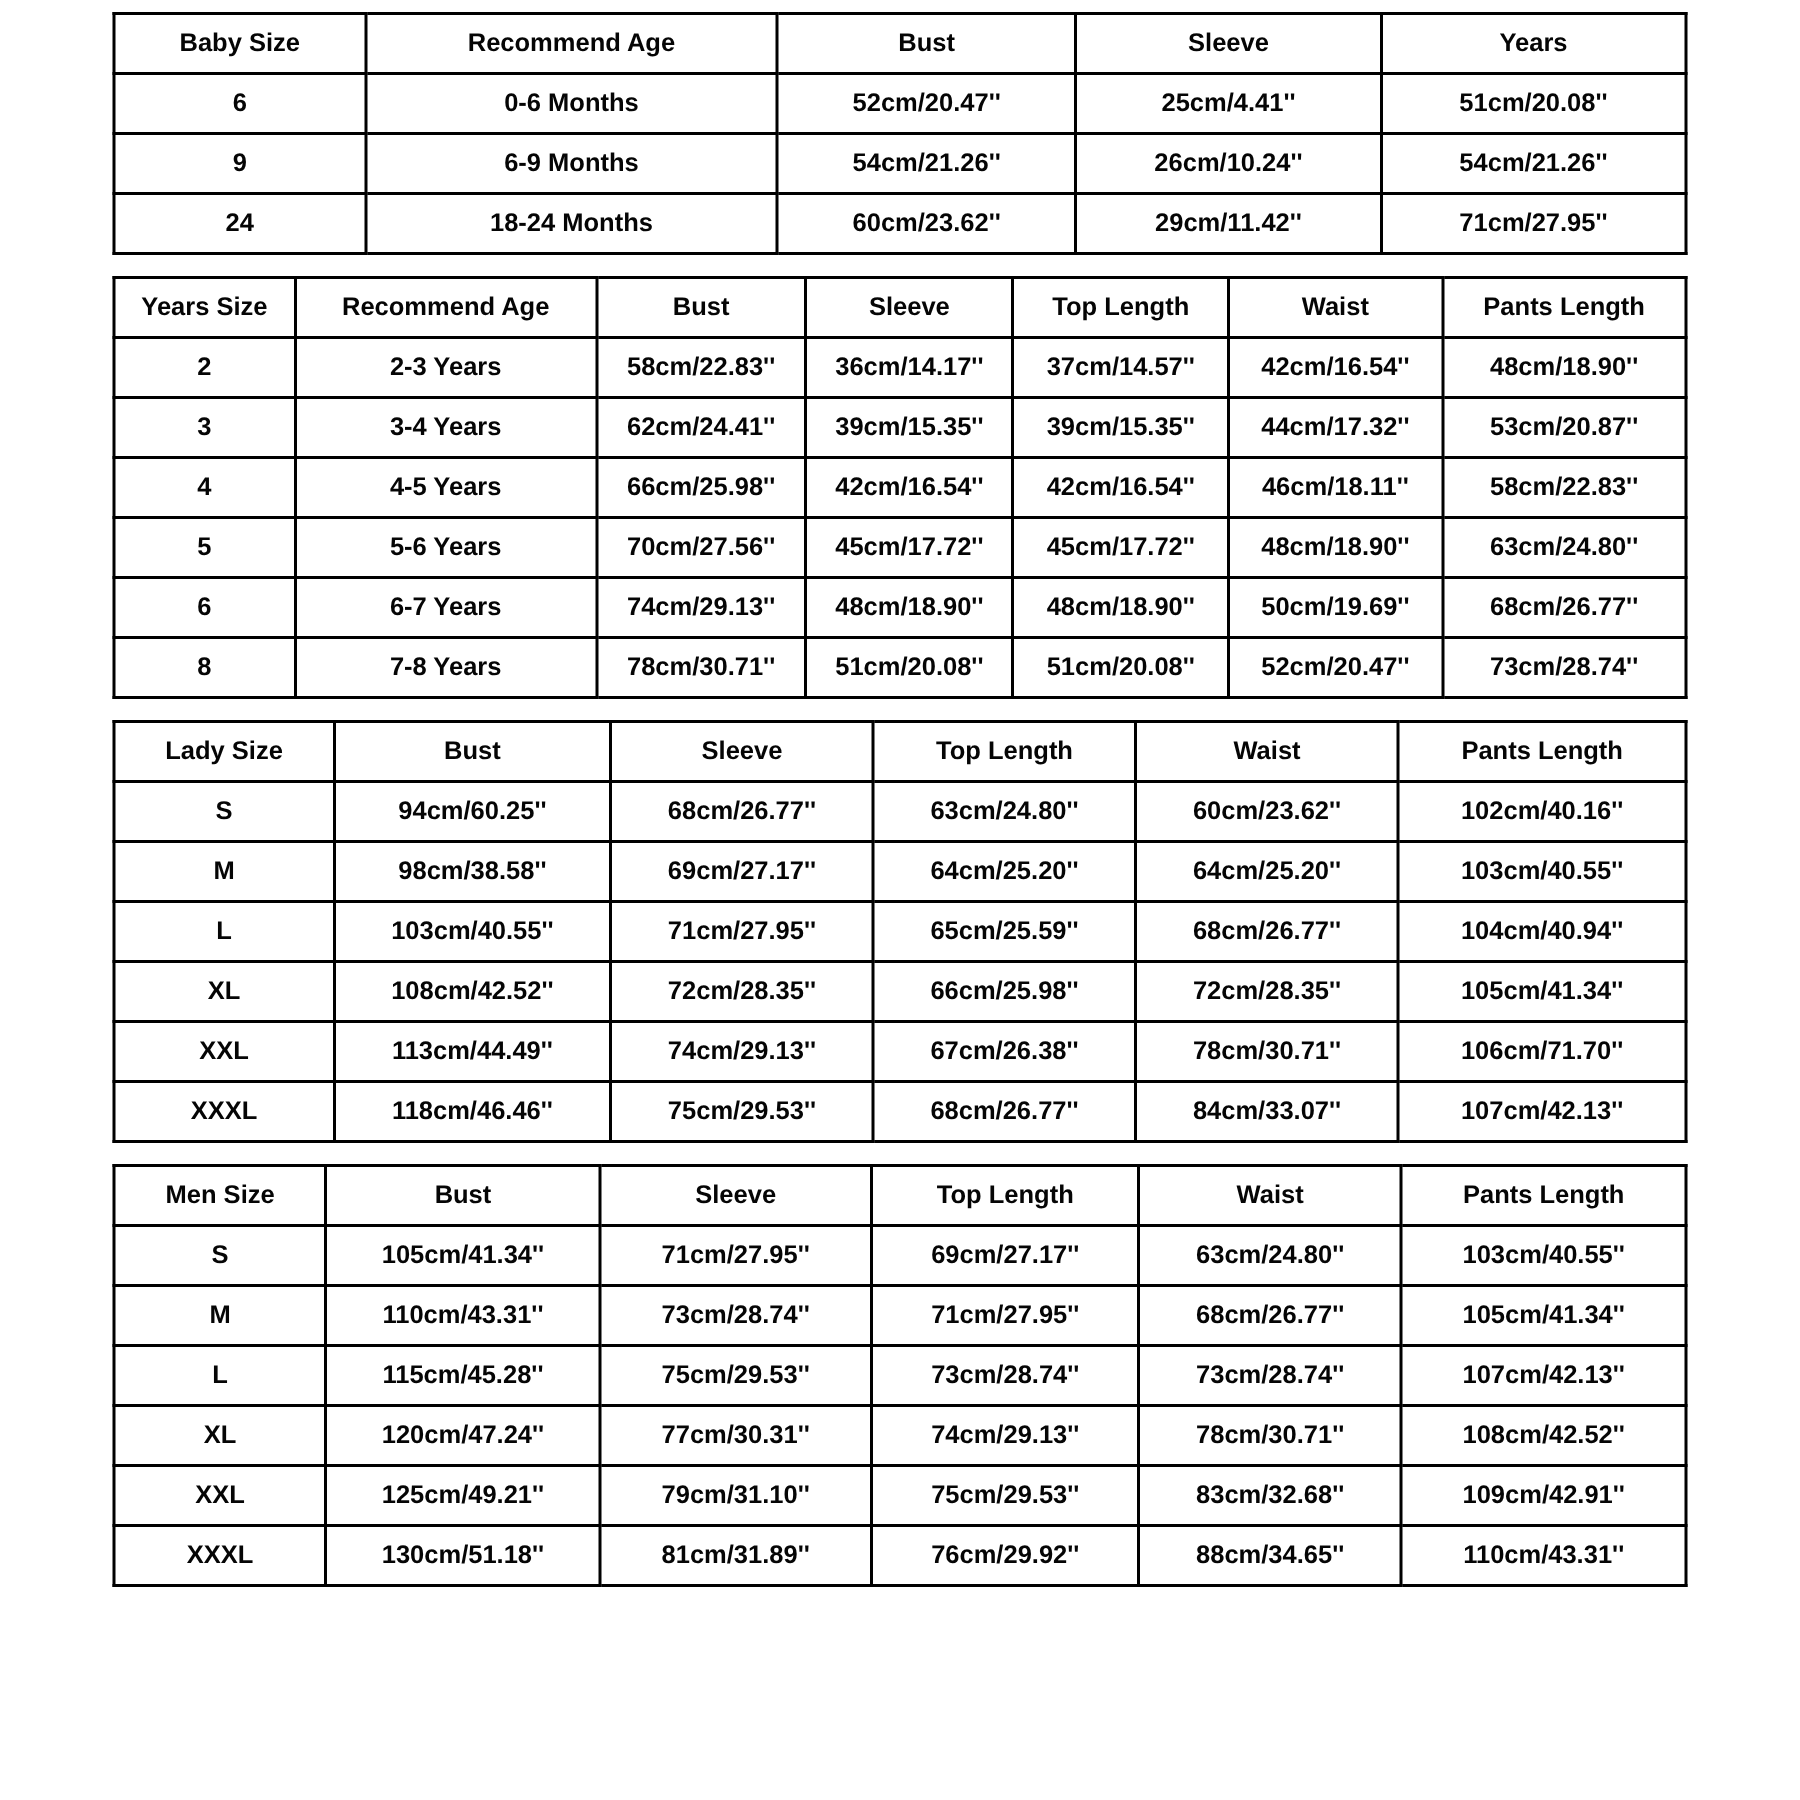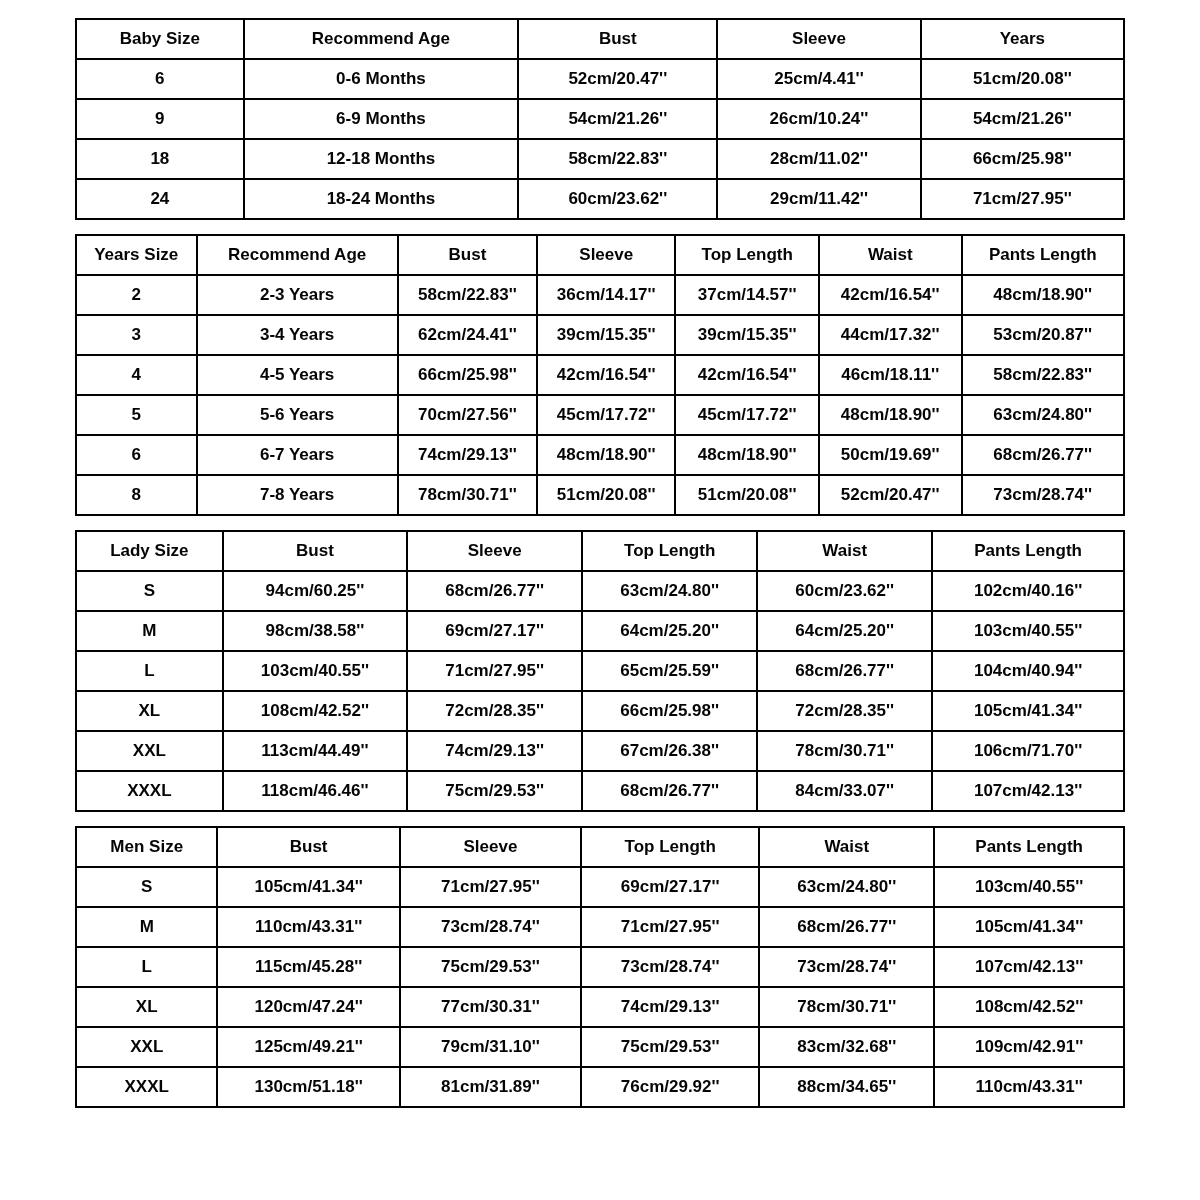--- a/index.html
+++ b/index.html
@@ -8,21 +8,21 @@
     background: #ffffff;
     font-family: "Liberation Sans", sans-serif;
   }
   body {
     width: 1200px;
     min-height: 1200px;
     box-sizing: border-box;
   }
   .page {
     width: 1050px;
-    margin: 10px auto;
+    margin: 0 auto;
     padding-top: 8px;
   }
   table.size-table {
     width: 1050px;
     border-collapse: collapse;
     table-layout: fixed;
     margin: 0 0 14px 0;
     background: #ffffff;
   }
   table.size-table th,
@@ -69,27 +69,20 @@
           <td>51cm/20.08''</td>
         </tr>
         <tr>
           <td>9</td>
           <td>6-9 Months</td>
           <td>54cm/21.26''</td>
           <td>26cm/10.24''</td>
           <td>54cm/21.26''</td>
         </tr>
         <tr>
-          <td>18</td>
-          <td>12-18 Months</td>
-          <td>58cm/22.83''</td>
-          <td>28cm/11.02''</td>
-          <td>66cm/25.98''</td>
-        </tr>
-        <tr>
           <td>24</td>
           <td>18-24 Months</td>
           <td>60cm/23.62''</td>
           <td>29cm/11.42''</td>
           <td>71cm/27.95''</td>
         </tr>
       </tbody>
     </table>
     <table class="size-table">
       <colgroup>

